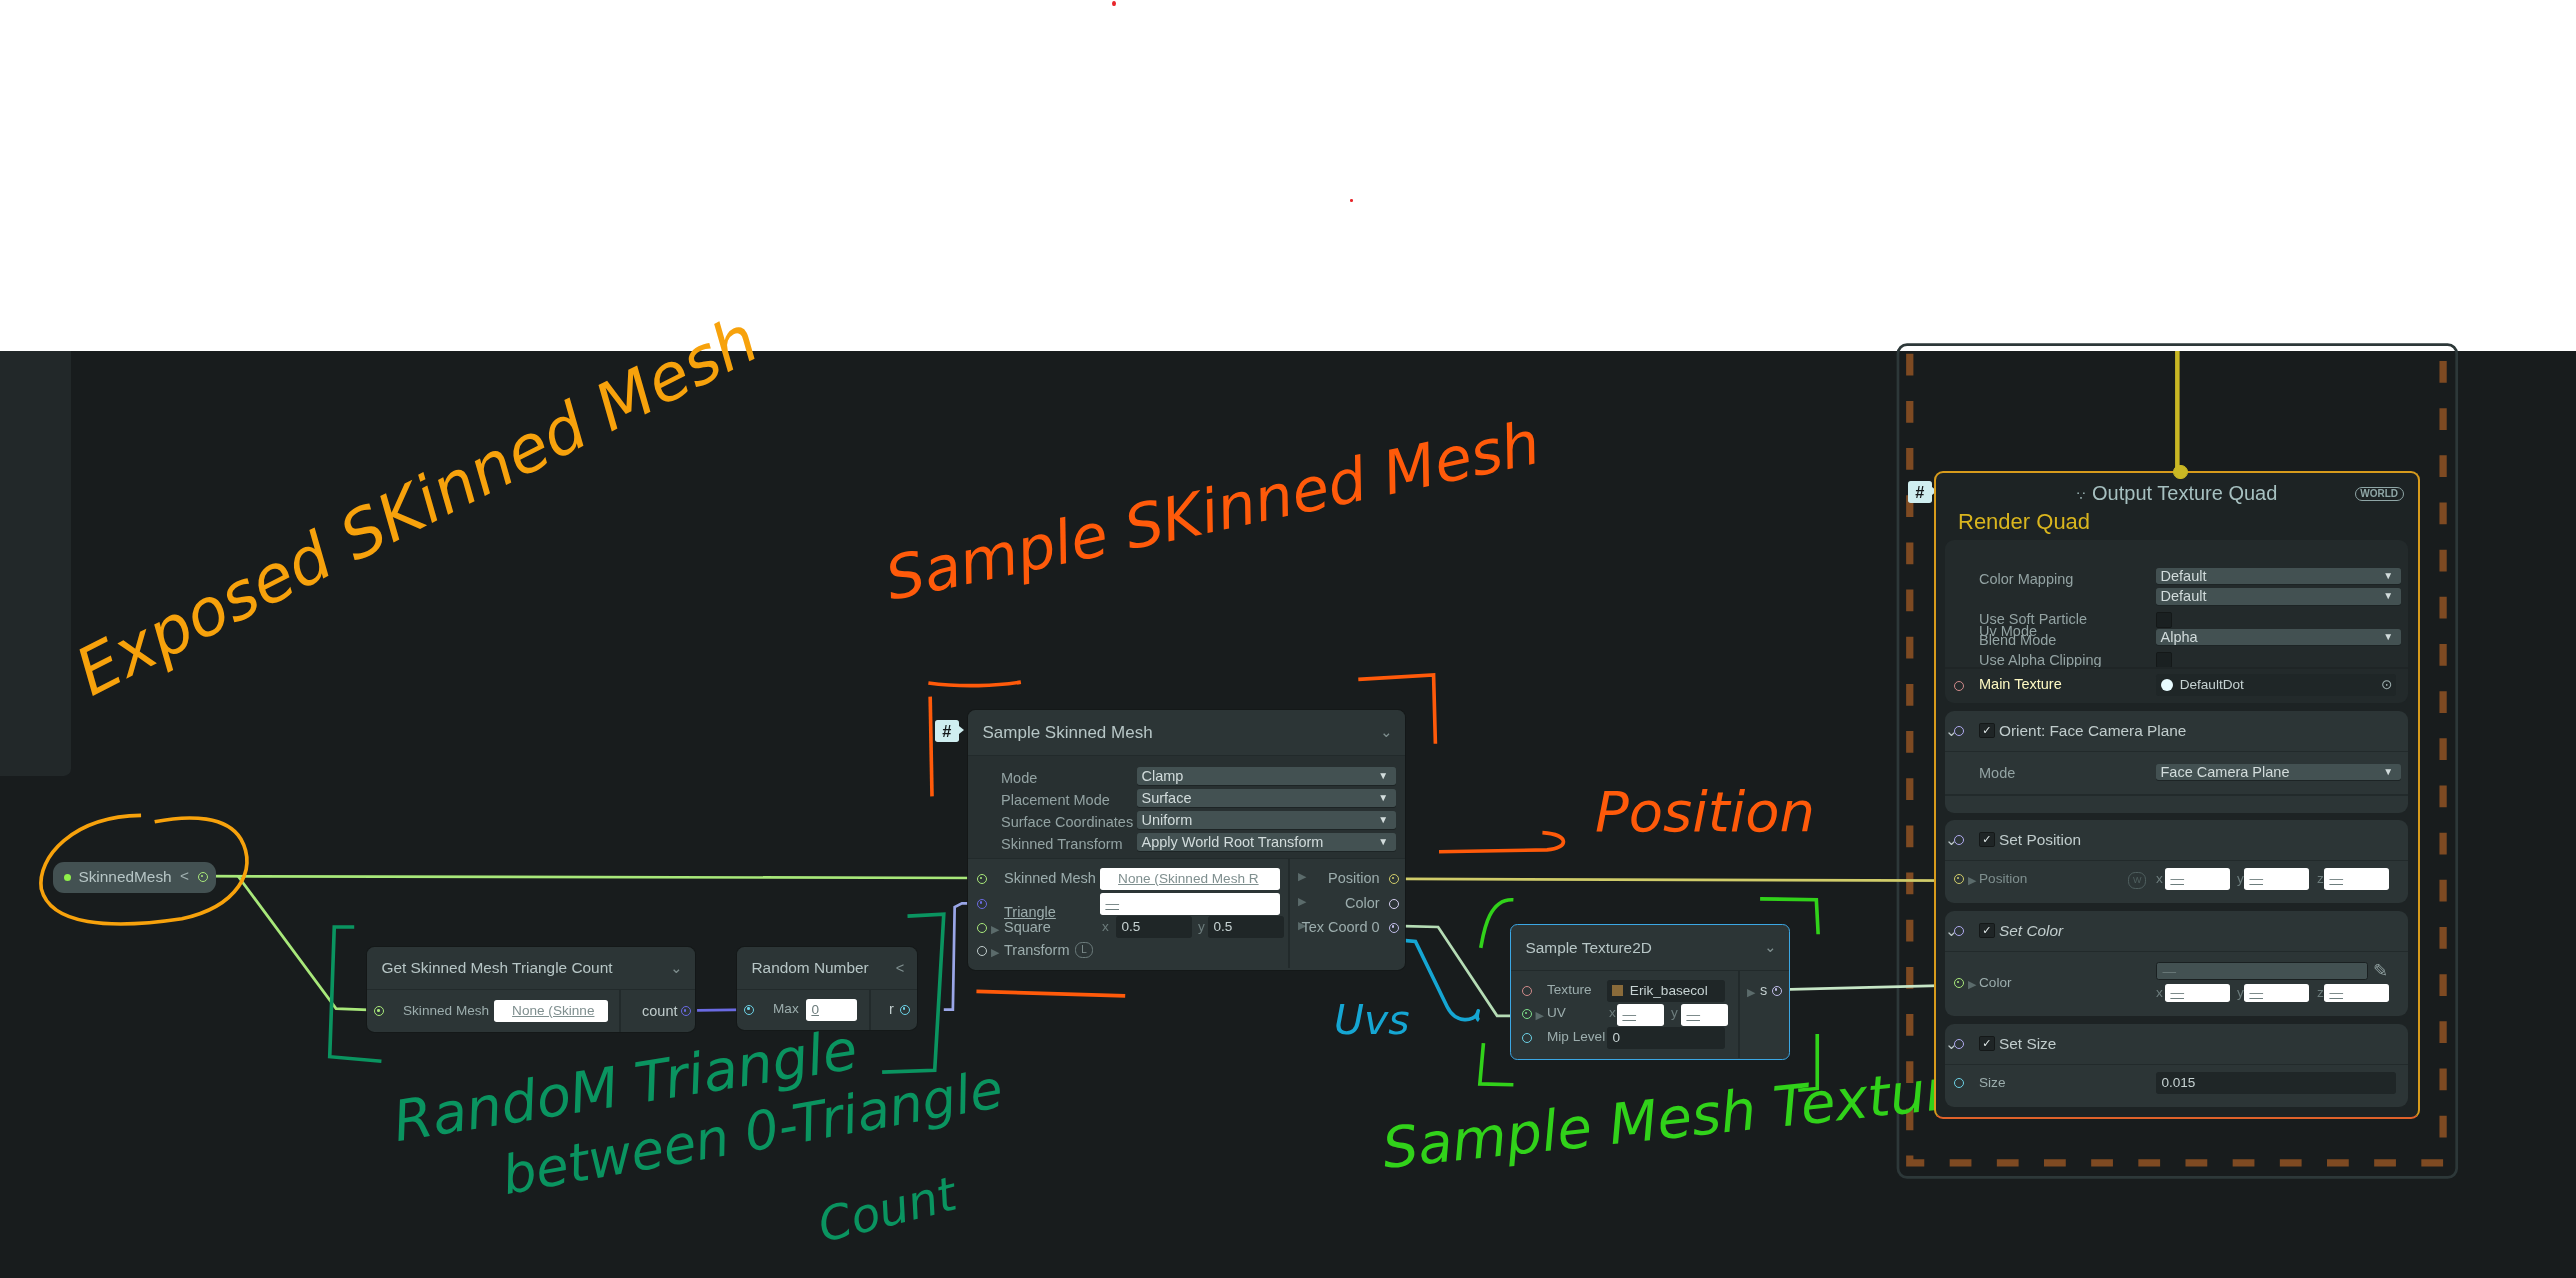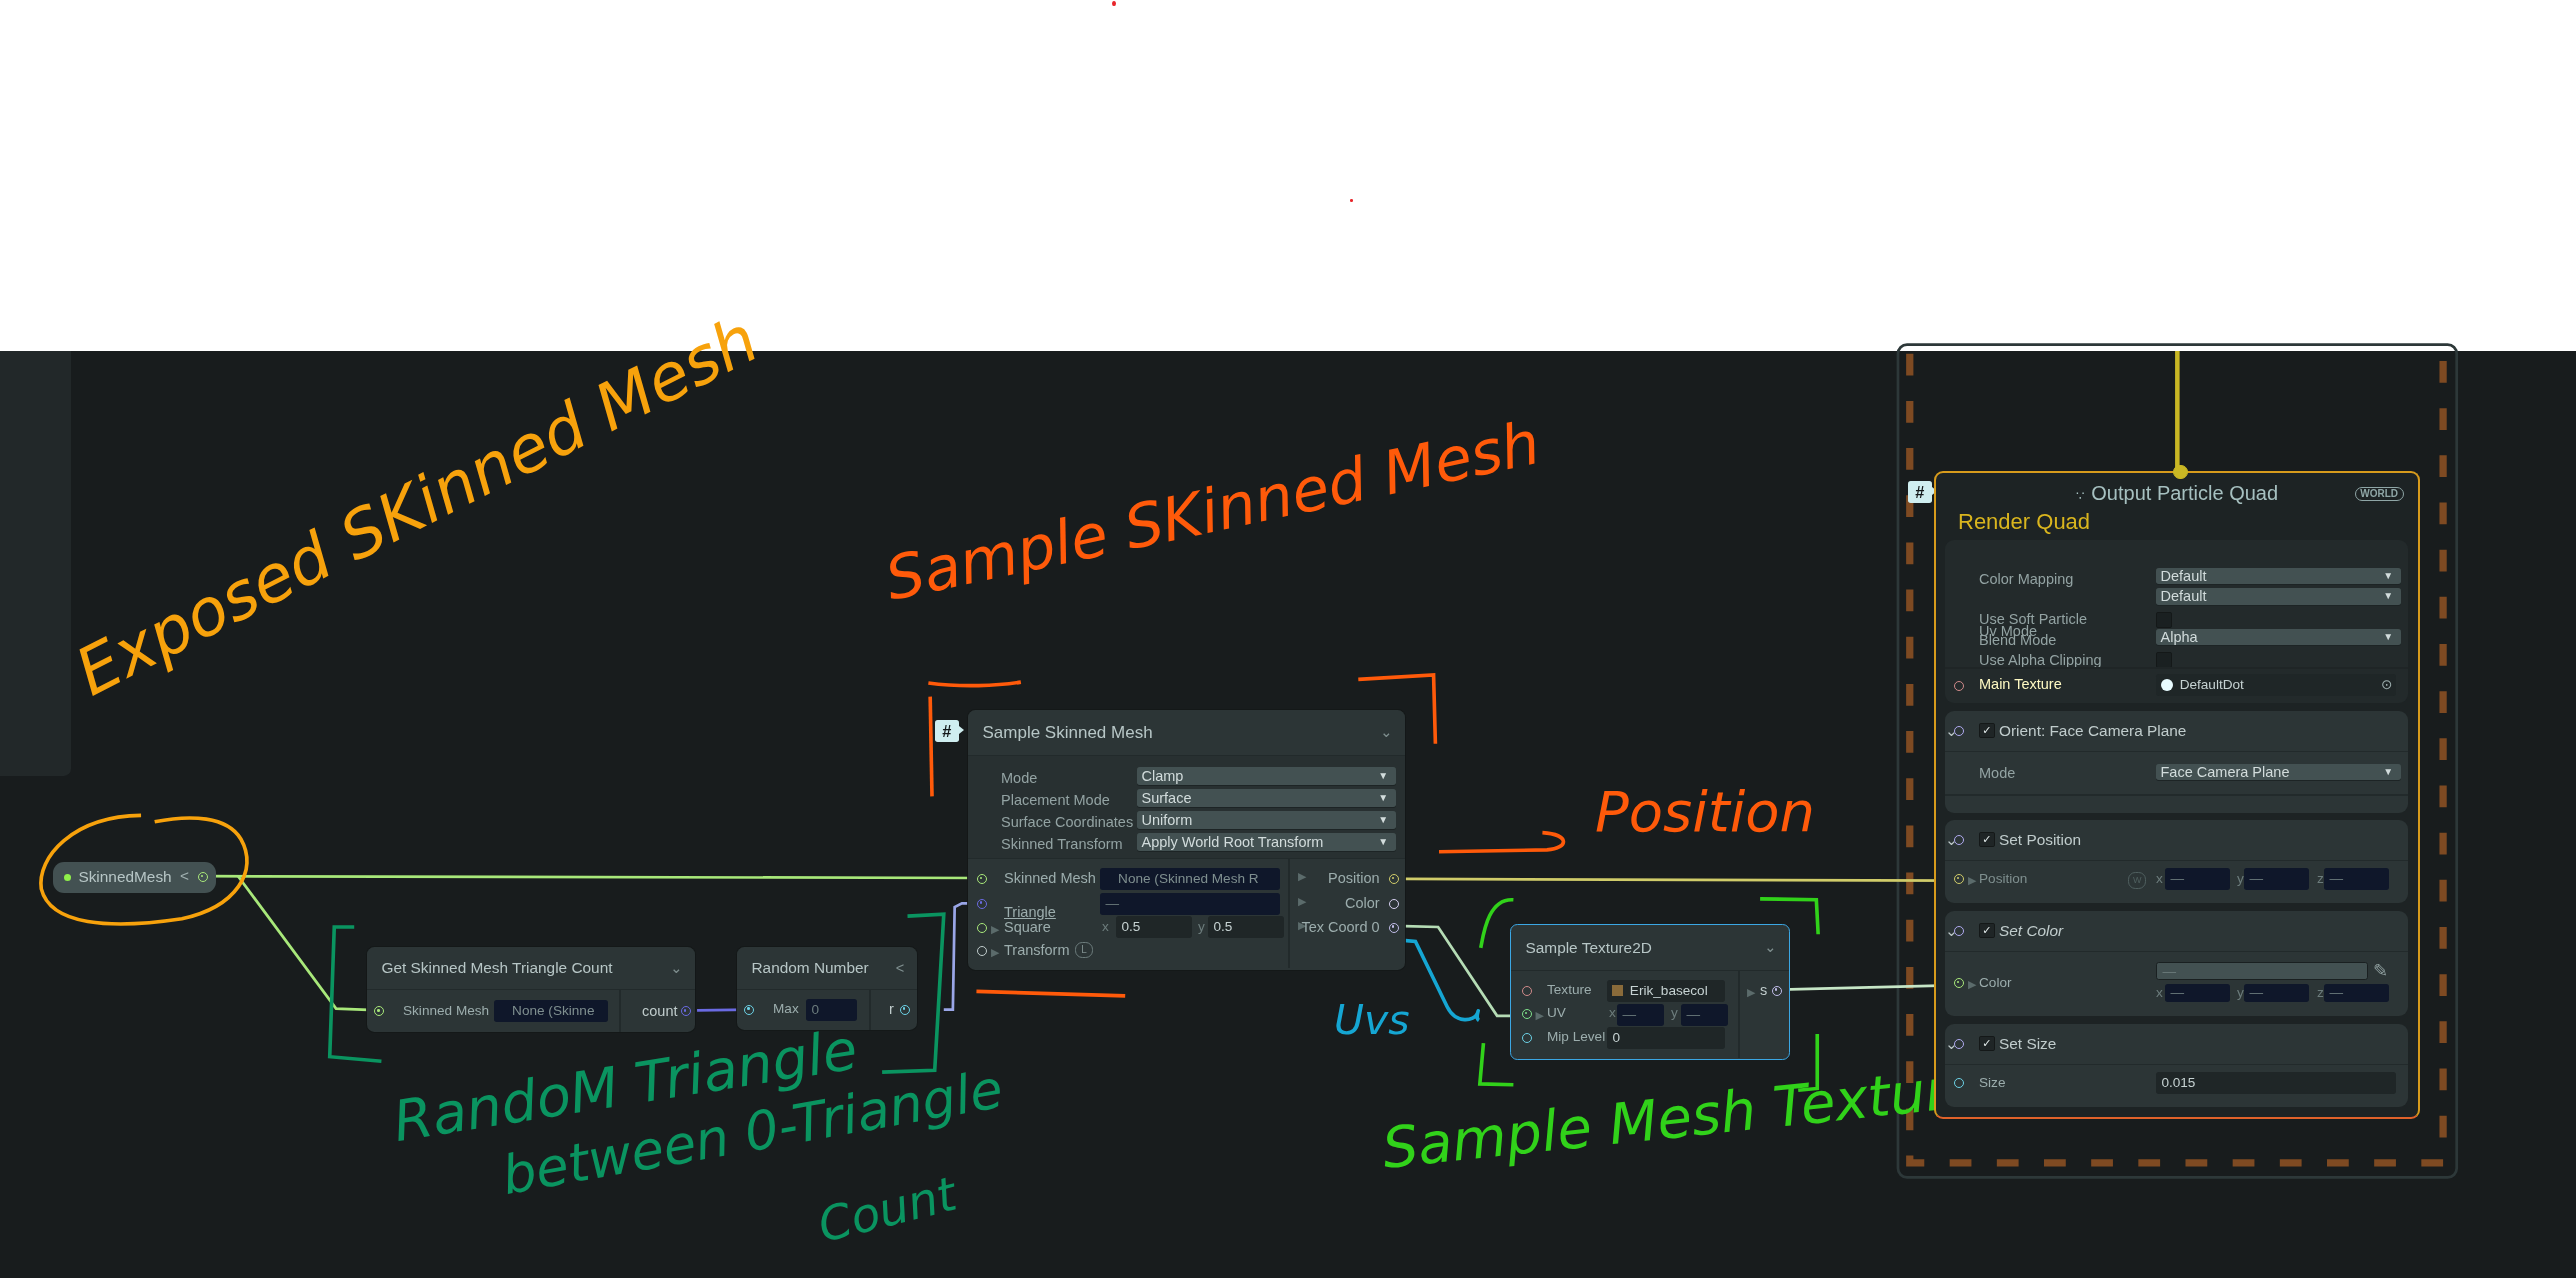--- a/index.html
+++ b/index.html
@@ -18,21 +18,21 @@
   .settings { background:#283031; padding:9px 0; border-bottom:1.8px solid #222a2b; }
   .srow { position:relative; height:22px; line-height:22px; }
   .srow .lbl { position:absolute; left:33px; color:#93a3a3; font-size:14.5px; }
   .dd { position:absolute; background:#435152; border-radius:2.7px; color:#d2dcdc; font-size:14.5px; height:18px; line-height:18px; padding-left:4.5px; box-shadow:0 0.9px 0 #1d2425; }
   .dd::after { content:"▼"; position:absolute; right:7.3px; top:0; font-size:10px; color:#d2dcdc; }
   .ports { position:relative; }
   .port { position:absolute; width:10px; height:10px; border-radius:50%; border:1.8px solid; box-sizing:border-box; }
   .port.filled::after { content:""; position:absolute; left:1.8px; top:1.8px; width:2.7px; height:2.7px; border-radius:50%; background:currentColor; }
   .plbl { position:absolute; font-size:14.5px; color:#9cadad; white-space:nowrap; }
   .field { position:absolute; background:#1f2627; border-radius:2.7px; color:#c6d2d2; font-size:13.6px; height:22px; line-height:22px; padding-left:5.4px; box-sizing:border-box; white-space:nowrap; overflow:hidden; }
-  .field.ghost { background:#0f172a; color:#6c7c7c; }
+  .field.ghost { background:#ffffff; color:#6c7c7c;text-decoration:underline; }
   .axis { position:absolute; font-size:13.6px; color:#6c7c7c; }
   .tri { position:absolute; color:#5b6b6b; font-size:11px; }
   .vsep { position:absolute; width:1.8px; background:#222a2b; }
 
   .block { position:absolute; background:#2c3536; border-radius:9px; }
   .block .bh { position:relative; height:40px; line-height:40px; border-bottom:1.8px solid #222a2b; color:#c0cccc; font-size:15.4px; }
   .chk { position:absolute; width:13.6px; height:13.6px; background:#1f2526; border:0.9px solid #141818; border-radius:1.8px; color:#e6eeee; font-size:11px; line-height:13.6px; text-align:center; }
   .hash { position:absolute; width:23.6px; height:22px; background:#cfeef0; color:#14191a; font-weight:bold; font-size:16.3px; text-align:center; line-height:22px; border-radius:2.7px; }
   .hash::after { content:""; position:absolute; right:-5.4px; top:6.4px; border-left:5.4px solid #cfeef0; border-top:4.5px solid transparent; border-bottom:4.5px solid transparent; }
   .ann { position:absolute; font-family:"DejaVu Sans", sans-serif; font-style:italic; white-space:nowrap; transform-origin:left bottom; }
@@ -221,21 +221,21 @@
     <span class="tri" style="left:236px;top:14.5px;">▶</span>
     <span class="plbl" style="left:249px;top:11px;color:#c0cccc;">s</span>
     <span class="port filled" style="left:261px;top:14.5px;color:#c0bce8;border-color:#c0bce8;"></span>
   </div>
 </div>
 
 <div class="hash" style="left:1908px;top:481px;">#</div>
 <div style="position:absolute;left:1934px;top:471px;width:486px;height:648px;background:#1d2324;border:2.7px solid #d79b1c;border-bottom-color:#e0622a;border-radius:9px;box-sizing:border-box;">
   <span class="port filled" style="left:237px;top:-8.2px;width:14.5px;height:14.5px;color:#c9b724;border-color:#c9b724;background:#c9b724;"></span>
   <div style="position:absolute;left:0;right:0;top:9px;text-align:center;font-size:20px;color:#a6c0c0;">
-    <span style="font-size:12.7px;margin-right:7.3px;">∵</span><span>Output Particle Quad</span>
+    <span style="font-size:12.7px;margin-right:7.3px;">∵</span><span>Output Texture Quad</span>
   </div>
   <span style="position:absolute;right:14.5px;top:13.6px;font-size:10px;font-weight:bold;color:#8fa6a6;border:1.4px solid #8fa6a6;border-radius:8.2px;padding:0.9px 4.5px;">WORLD</span>
   <div style="position:absolute;left:22px;top:36px;font-size:22px;color:#d9b51e;">Render Quad</div>
 
   <div class="block" style="left:9px;top:67px;width:463px;height:163px;background:#232a2b;">
     <div class="srow" style="margin-top:28px;">
       <span class="lbl" style="left:34px;">Color Mapping</span>
       <div class="dd" style="left:211px;width:240px;height:16.3px;line-height:16.3px;">Default</div>
     </div>
     <div class="srow" style="margin-top:-1.8px;">

